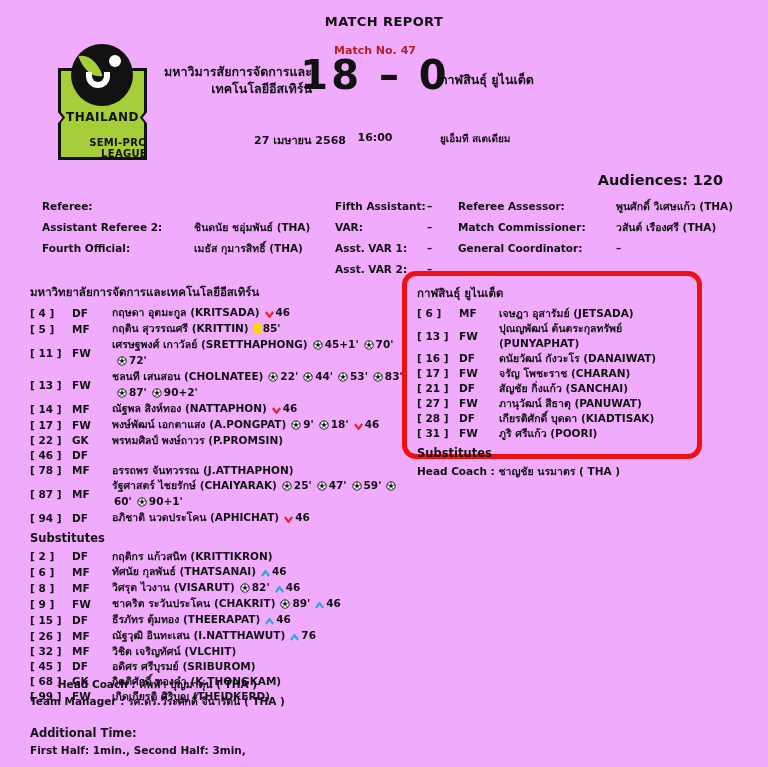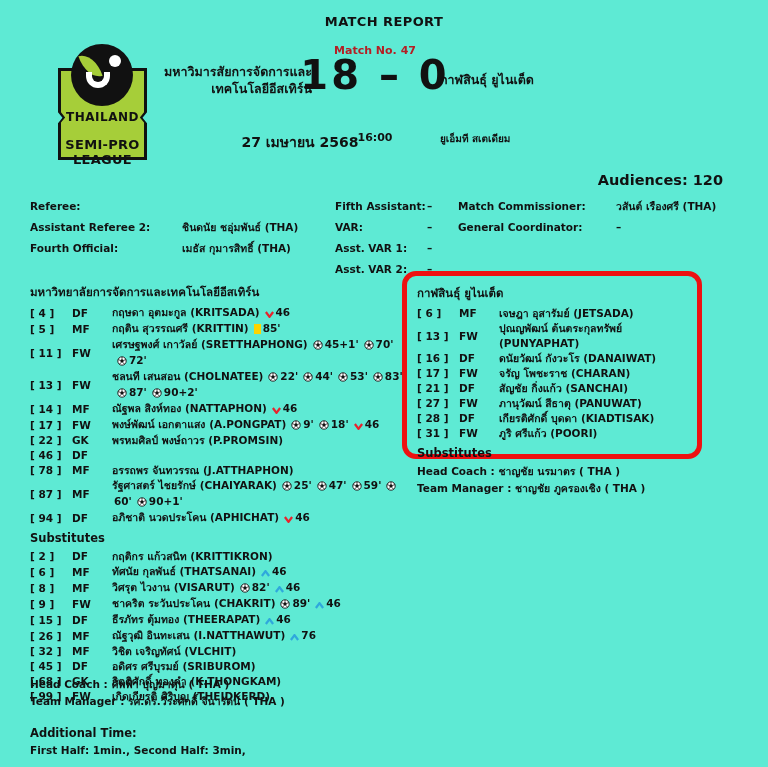--- a/index.html
+++ b/index.html
@@ -2,52 +2,52 @@
 <html style="--logo-green: #a6ce39; --match-red: #b41f24; --sub-off-red: #e8232d; --sub-on-blue: #2fa8dc; --yellow-card: #ffd400; --box-red: #ee1111;"><head>
 <meta charset="utf-8">
 <style>
   :root{
     --logo-green:#a6ce39; --match-red:#b41f24; --sub-off-red:#e8232d;
     --sub-on-blue:#2fa8dc; --yellow-card:#ffd400; --box-red:#ee1111; --ink:#111;
   }
   *{margin:0;padding:0;box-sizing:border-box;}
   html,body{background:#fff;}
   body{font-family:"DejaVu Sans","Liberation Sans",sans-serif;color:var(--ink);}
-  .page{position:relative;width:768px;height:767px;background:#5eead4;overflow:hidden;font-weight:bold;}
+  .page{position:relative;width:768px;height:767px;background:#f0abfc;overflow:hidden;font-weight:bold;}
 
   .title{position:absolute;top:14px;left:0;width:100%;text-align:center;font-size:13px;letter-spacing:.4px;}
 
   
   .logo{position:absolute;left:58px;top:44px;width:110px;height:120px;}
   .badge-outer{position:absolute;left:0;top:24px;width:89px;height:92px;background:#111;
     clip-path:polygon(0 0,100% 0,100% 48%,95% 54%,100% 60%,100% 100%,0 100%,0 60%,5% 54%,0 48%);}
   .badge-inner{position:absolute;left:3px;top:3px;right:3px;bottom:3px;background:var(--logo-green);
     clip-path:polygon(0 0,100% 0,100% 48%,95% 54%,100% 60%,100% 100%,0 100%,0 60%,5% 54%,0 48%);}
   .logo-circle{position:absolute;left:13px;top:0;width:62px;height:62px;background:#111;border-radius:50%;}
   .logo-leaf{position:absolute;left:11px;top:9px;width:17px;height:26px;background:var(--logo-green);
     border-radius:0 100% 0 100%;transform:rotate(-18deg);}
   .logo-dot{position:absolute;left:38px;top:11px;width:12px;height:12px;background:#fff;border-radius:50%;}
   .logo-smile{position:absolute;left:15px;top:28px;width:24px;height:16px;border:6px solid #fff;border-top:none;
     border-radius:0 0 14px 14px;}
   .logo-line1{position:absolute;top:66px;left:0;width:89px;text-align:center;font-size:12px;font-weight:800;letter-spacing:.5px;}
-  .logo-line2{position:absolute;top:93px;left:0;width:89px;text-align:center;font-size:13px;font-weight:800;letter-spacing:.3px;}
+  .logo-line2{position:absolute;top:93px;left:0;width:89px;text-align:right;font-size:10px;font-weight:800;letter-spacing:.3px;}
 
   
   .match-no{position:absolute;left:280px;top:44px;width:190px;text-align:center;font-size:11px;color:var(--match-red);}
   .score{position:absolute;left:280px;top:52px;width:190px;text-align:center;font-size:40px;font-weight:800;letter-spacing:3px;}
   .home-name{position:absolute;left:100px;top:64px;width:212px;text-align:right;font-size:12.5px;line-height:16.5px;}
   .away-name{position:absolute;left:440px;top:70px;font-size:12.5px;}
-  .kick-date{position:absolute;left:238px;top:131px;width:124px;text-align:center;font-size:14px;}
+  .kick-date{position:absolute;left:238px;top:131px;width:124px;text-align:center;font-size:11px;}
   .kick-time{position:absolute;left:345px;top:131px;width:60px;text-align:center;font-size:11px;}
   .kick-venue{position:absolute;left:440px;top:131px;font-size:10px;}
   .audiences{position:absolute;right:45px;top:172px;font-size:14.5px;}
 
   
   .off-col{position:absolute;font-size:10.5px;}
-  .off-col1{left:30px;top:196px;width:305px;}
+  .off-col1{left:42px;top:196px;width:305px;}
   .off-col2{left:335px;top:196px;width:125px;}
   .off-col3{left:458px;top:196px;width:290px;}
   .off-row{display:flex;line-height:21px;}
   .off-col1 .off-label{width:152px;}
   .off-col2 .off-label{width:92px;}
   .off-col3 .off-label{width:158px;}
   .off-value{flex:1;}
 
   
   .team-col{position:absolute;font-size:10.5px;}
@@ -61,21 +61,21 @@
   .p-name{flex:1;}
   .ev{display:inline-block;margin-left:5px;vertical-align:-1px;}
   .ev-min{margin-left:2px;}
   .yc{display:inline-block;width:7px;height:10px;background:var(--yellow-card);vertical-align:-1px;}
   .ev svg{display:inline-block;vertical-align:-1px;}
   .ev-sub_off{color:var(--sub-off-red);}
   .ev-sub_on{color:var(--sub-on-blue);}
 
   .red-box{position:absolute;left:402px;top:271px;width:300px;height:188px;border:5px solid var(--box-red);border-radius:14px;}
 
-  .coach-block{position:absolute;font-size:10.5px;line-height:17px;}
+  .coach-block{position:absolute;font-size:10.5px;line-height:17px;text-align:center;}
   .home-coach{left:30px;top:676px;}
   .away-coach{left:417px;top:463px;}
 
   .addtime{position:absolute;left:30px;top:725px;font-size:10.5px;line-height:17px;}
   .addtime-header{font-size:11.5px;}
 </style>
 </head>
 <body>
 
 <div class="page">
@@ -135,20 +135,24 @@
         <span class="off-label">Asst. VAR 1:</span>
         <span class="off-value">–</span>
       </div>
       <div class="off-row">
         <span class="off-label">Asst. VAR 2:</span>
         <span class="off-value">–</span>
       </div>
     </div>
   <div class="off-col off-col3">
       <div class="off-row">
+        <span class="off-label">Referee Assessor:</span>
+        <span class="off-value">พูนศักดิ์ วิเศษแก้ว (THA)</span>
+      </div>
+      <div class="off-row">
         <span class="off-label">Match Commissioner:</span>
         <span class="off-value">วสันต์ เรืองศรี (THA)</span>
       </div>
       <div class="off-row">
         <span class="off-label">General Coordinator:</span>
         <span class="off-value">–</span>
       </div>
     </div>
 
   <div class="red-box"></div>
@@ -512,21 +516,20 @@
     <div></div>
   </div>
 
   <div class="coach-block home-coach">
     <div>Head Coach : คัพฟ้า บุญมาตุ่น ( THA )</div>
     <div>Team Manager : รศ.ดร.วีระศักดิ์ จินารัตน์ ( THA )</div>
   </div>
 
   <div class="coach-block away-coach">
     <div>Head Coach : ชาญชัย นรมาตร ( THA )</div>
-    <div>Team Manager : ชาญชัย ภูครองเชิง ( THA )</div>
   </div>
 
   <div class="addtime">
     <div class="addtime-header">Additional Time:</div>
     <div>First Half: 1min., Second Half: 3min,</div>
   </div>
 
 </div>
 
 </body></html>

